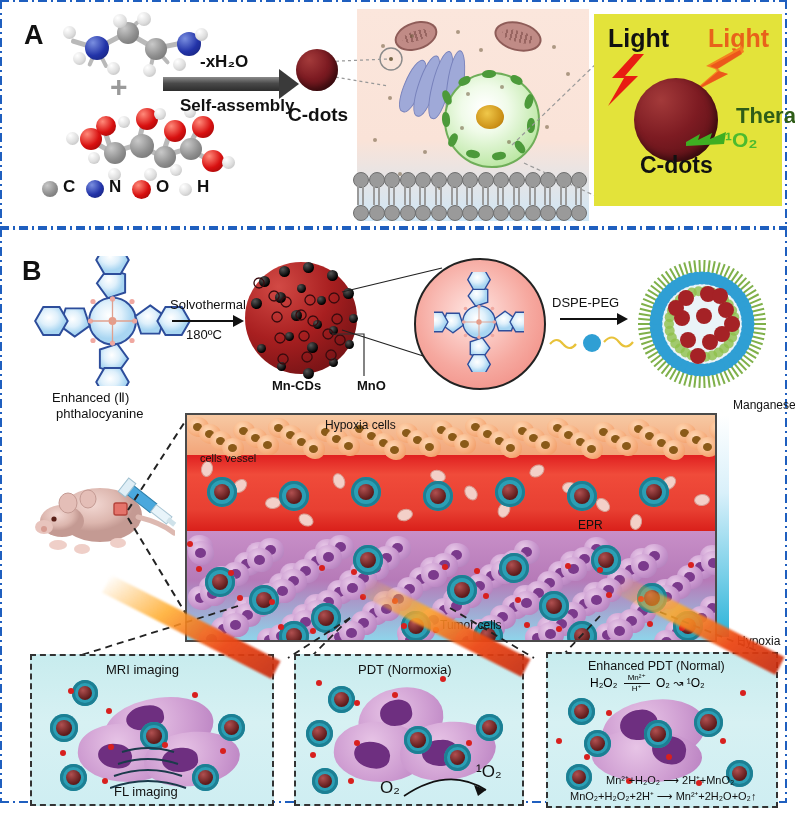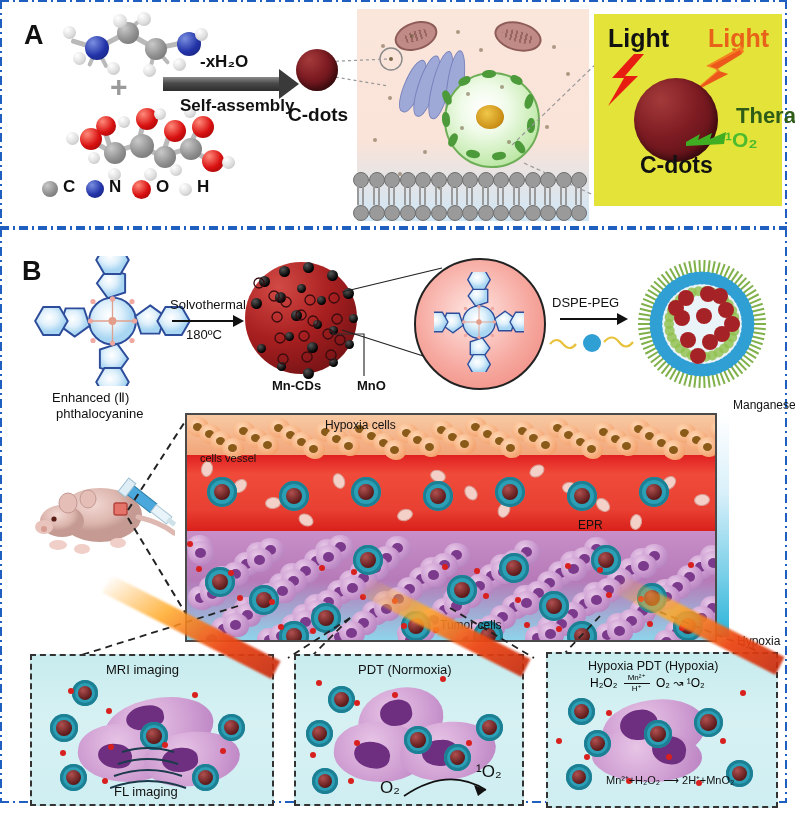--- a/index.html
+++ b/index.html
@@ -1159,29 +1159,30 @@
     <div class="nano" style="left:178px;top:106px;width:27px;height:27px;"></div>
     <div class="reddot" style="left:58px;top:56px;width:6px;height:6px;"></div>
     <div class="reddot" style="left:36px;top:100px;width:6px;height:6px;"></div>
     <div class="reddot" style="left:8px;top:84px;width:6px;height:6px;"></div>
     <div class="reddot" style="left:118px;top:100px;width:6px;height:6px;"></div>
     <div class="reddot" style="left:172px;top:84px;width:6px;height:6px;"></div>
     <div class="reddot" style="left:78px;top:124px;width:6px;height:6px;"></div>
     <div class="reddot" style="left:148px;top:126px;width:6px;height:6px;"></div>
     <div class="reddot" style="left:192px;top:36px;width:6px;height:6px;"></div>
   </div>
-  <div class="lbl" style="left:588px;top:659px;font-size:12.5px;">Hypoxia PDT (Hypoxia)</div>
+  <div class="lbl" style="left:588px;top:659px;font-size:12.5px;">Enhanced PDT (Normal)</div>
 
   <div style="position:absolute;left:590px;top:674px;font-size:12px;white-space:nowrap;">
     <span>H₂O₂</span>
     <span style="display:inline-block;text-align:center;vertical-align:middle;margin:0 3px;line-height:1;">
       <span style="display:block;font-size:8px;">Mn²⁺</span>
       <span style="display:block;border-top:1.2px solid #111;width:26px;margin:1px 0;"></span>
       <span style="display:block;font-size:8px;">H⁺</span>
     </span>
     <span>O₂</span>
     <span style="color:#111;">↝</span>
     <span>¹O₂</span>
   </div>
 
   <div class="eq" style="left:606px;top:772px;font-size:11px;">Mn²⁺+H₂O₂ ⟶ 2H⁺+MnO₂</div>
+  <div class="eq" style="left:570px;top:788px;font-size:11px;">MnO₂+H₂O₂+2H⁺ ⟶ Mn²⁺+2H₂O+O₂↑</div>
 
 </div>
 
 </body></html>

